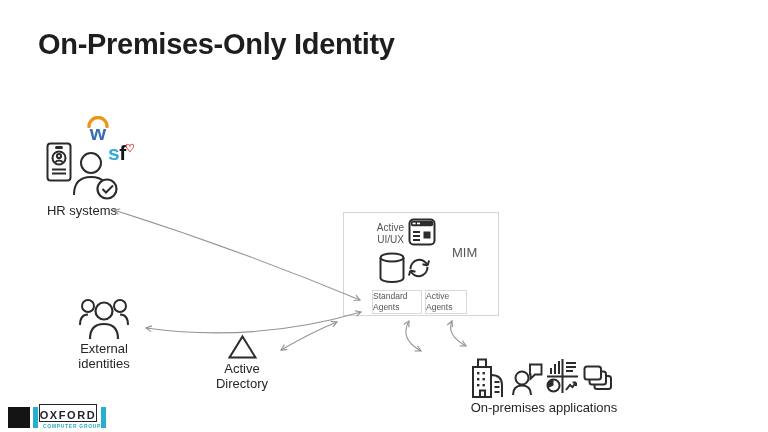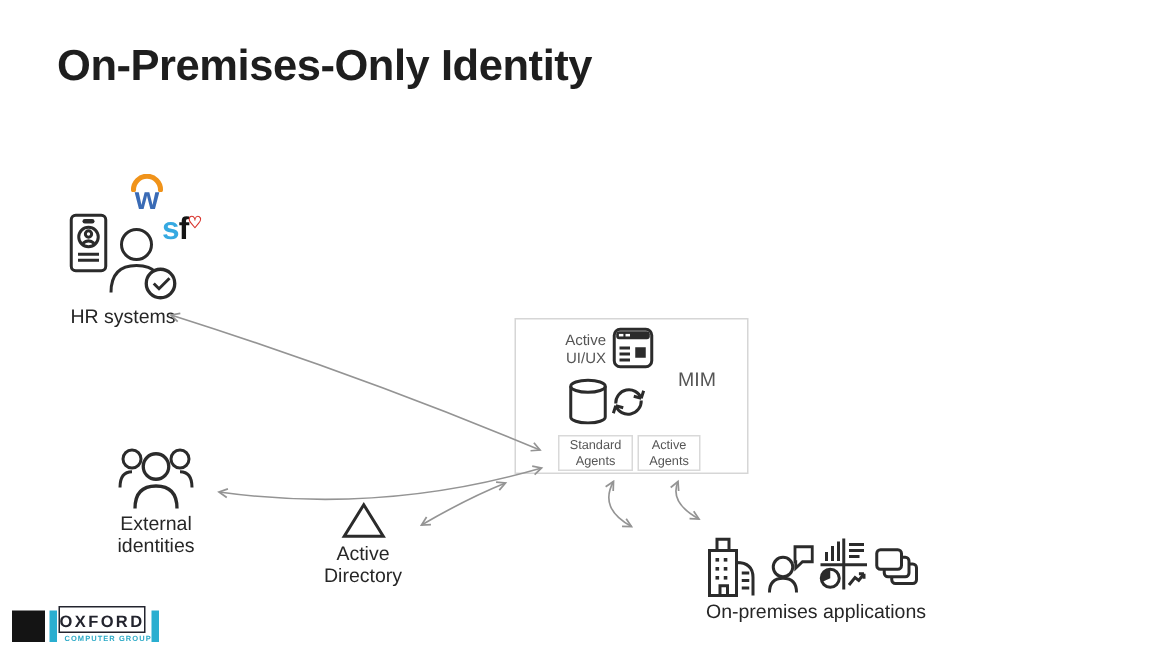--- a/index.html
+++ b/index.html
@@ -30,21 +30,21 @@
   .ad-icon{left:227px;top:334px;}
   .ad-label{left:208px;top:361px;width:68px;}
   
   .mim-box{left:343px;top:212px;width:156px;height:104px;border:1px solid #d6d6d6;background:#fff;box-sizing:border-box;}
   .uiux-label{left:14px;top:9px;width:46px;font-size:10px;color:#555;text-align:right;line-height:1.2;}
   .browser-icon{left:64px;top:5px;}
   .db-icon{left:35px;top:39px;}
   .sync-icon{left:63px;top:41px;}
   .mim-label{left:90px;top:32px;font-size:13px;color:#555;margin-left:18px;}
   .agent-box{top:77px;height:24px;border:1px solid #d9d9d9;background:#fff;box-sizing:border-box;
-    display:flex;align-items:center;justify-content:center;text-align:center;
+    display:flex;align-items:center;justify-content:center;text-align:left;
     font-size:8.5px;color:#555;line-height:1.25;}
   .agent-standard{left:28px;width:50px;}
   .agent-custom{left:81px;width:42px;}
   
   .building-icon{left:468px;top:355px;}
   .person-bubble-icon{left:510px;top:361px;}
   .analytics-icon{left:545px;top:357px;}
   .cards-icon{left:583px;top:365px;}
   .apps-label{left:468px;top:400px;width:152px;}
   

